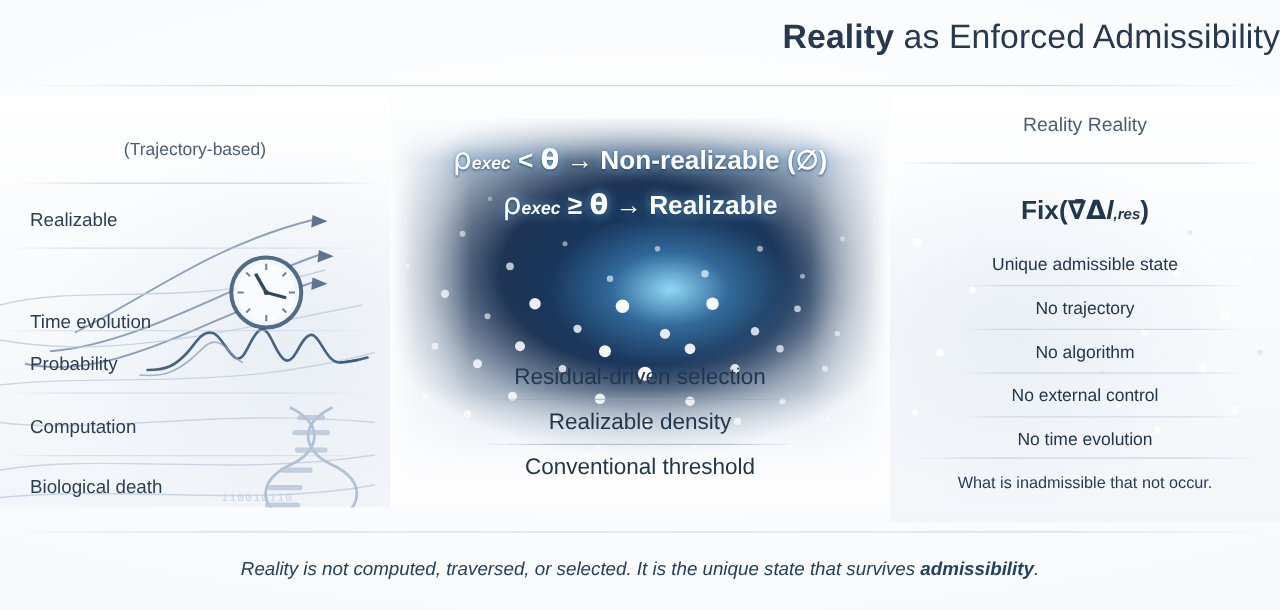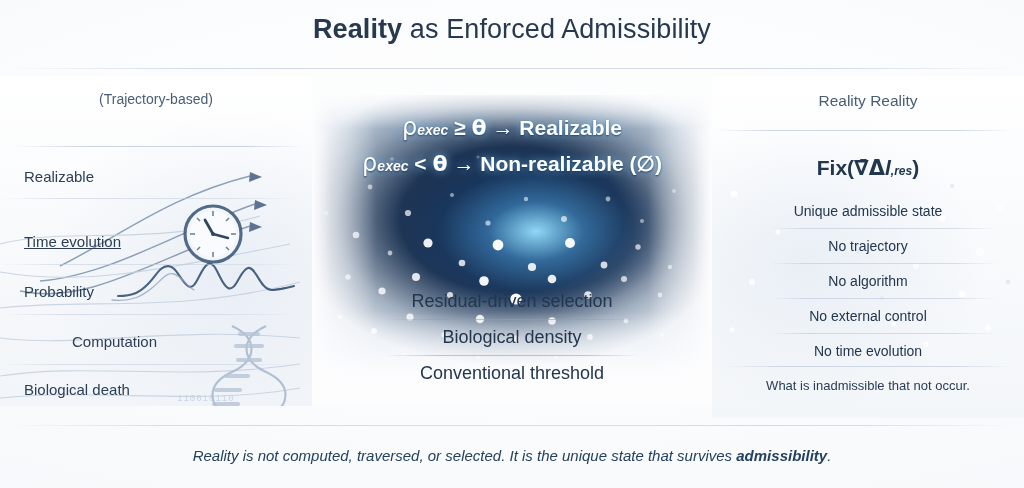--- a/index.html
+++ b/index.html
@@ -10,21 +10,21 @@
     position:relative;
   }
   #stage{
     position:absolute;inset:0;
     background:
       radial-gradient(120% 90% at 50% 40%, #ffffff 0%, #fbfcfd 45%, #f4f6f9 100%);
   }
   
   #title{
     position:absolute;left:0;right:0;top:14px;
-    text-align:center;
+    text-align:right;
     font-size:27px;
     color:#27384f;
     letter-spacing:.1px;
     white-space:nowrap;
   }
   #title .b{font-weight:bold;}
   #title .n{font-weight:400;}
   #title-rule{
     position:absolute;left:8px;right:8px;top:68px;height:1px;
     background:linear-gradient(to right,rgba(200,210,225,0) 0%,rgba(196,207,222,.75) 18%,rgba(196,207,222,.75) 82%,rgba(200,210,225,0) 100%);
@@ -39,21 +39,21 @@
     position:absolute;inset:0;
     background:
       radial-gradient(90% 70% at 75% 60%, rgba(222,230,241,.55) 0%, rgba(255,255,255,0) 70%),
       linear-gradient(to bottom,#ffffff 0%,#f7f9fb 55%,#f2f5f9 100%);
   }
   #left-head{
     position:absolute;left:0;right:0;top:14px;text-align:center;
     color:#4a5d77;line-height:1.35;
   }
   #left-head .h1{font-size:15.5px;}
-  #left-head .h2{font-size:14px;}
+  #left-head .h2{font-size:14px;margin-top:20px;}
   #left-rule{
     position:absolute;left:12px;right:8px;top:70px;height:1px;
     background:linear-gradient(to right,rgba(190,202,219,0) 0%,rgba(190,202,219,.8) 25%,rgba(190,202,219,.8) 80%,rgba(190,202,219,0) 100%);
   }
   .leftitem{
     position:absolute;left:24px;
     font-size:15px;color:#2c3e56;white-space:nowrap;
   }
   .leftdiv{
     position:absolute;left:0;width:300px;height:1px;
@@ -240,25 +240,25 @@
       </g>
     </svg>
 
     <div id="left-head">
       <div class="h2">(Trajectory-based)</div>
     </div>
     <div id="left-rule"></div>
 
     <div class="leftitem" style="top:92px;">Realizable</div>
     <div class="leftdiv" style="top:122px;"></div>
-    <div class="leftitem" style="top:157px;text-decoration:underline;">Time evolution</div>
+    <div class="leftitem" style="top:173px;">Time evolution</div>
     <div class="leftdiv" style="top:188px;"></div>
     <div class="leftitem" style="top:207px;">Probability</div>
     <div class="leftdiv" style="top:238px;"></div>
-    <div class="leftitem" style="top:257px;margin-left:48px;">Computation</div>
+    <div class="leftitem" style="top:257px;">Computation</div>
     <div class="leftdiv" style="top:288px;"></div>
     <div class="leftitem" style="top:305px;">Biological death</div>
   </div>
 
   <div id="center">
     <div id="neb"></div>
 
     <svg class="svg-abs" width="400" height="310">
       <g fill="#ffffff">
         <circle cx="58" cy="92" r="2.4" opacity=".55"></circle>
@@ -314,31 +314,31 @@
         <circle cx="300" cy="68" r="2.0" opacity=".35"></circle>
         <circle cx="362" cy="96" r="2.0" opacity=".42"></circle>
         <circle cx="14" cy="118" r="2.0" opacity=".4"></circle>
       </g>
     </svg>
 
     <div id="neb-fade"></div>
 
     <div id="formulas">
       <div class="frow">
-        <span class="rho">ρ</span><span class="sub">exec</span><span> ≥ </span><span class="th">θ</span><span> → </span><span>Realizable</span>
+        <span class="rho">ρ</span><span class="sub">exec</span><span> &lt; </span><span class="th">θ</span><span> → </span><span>Non-realizable (∅)</span>
       </div>
       <div class="frow">
-        <span class="rho">ρ</span><span class="sub">exec</span><span> &lt; </span><span class="th">θ</span><span> → </span><span>Non-realizable (∅)</span>
+        <span class="rho">ρ</span><span class="sub">exec</span><span> ≥ </span><span class="th">θ</span><span> → </span><span>Realizable</span>
       </div>
     </div>
 
     <div id="center-list">
       <div class="citem">Residual-driven selection</div>
       <div class="cdiv"></div>
-      <div class="citem">Biological density</div>
+      <div class="citem">Realizable density</div>
       <div class="cdiv"></div>
       <div class="citem">Conventional threshold</div>
     </div>
   </div>
 
   <div id="right">
     <div class="wash"></div>
 
     <svg class="svg-abs" width="312" height="342">
       <g fill="#ffffff" opacity=".9">

